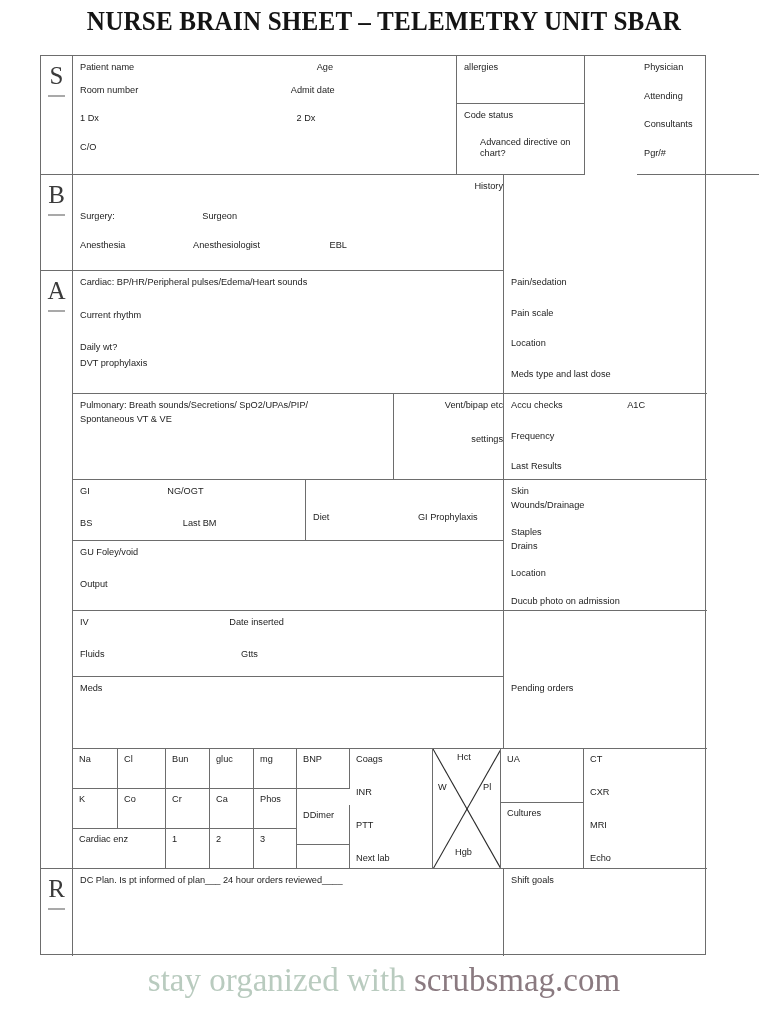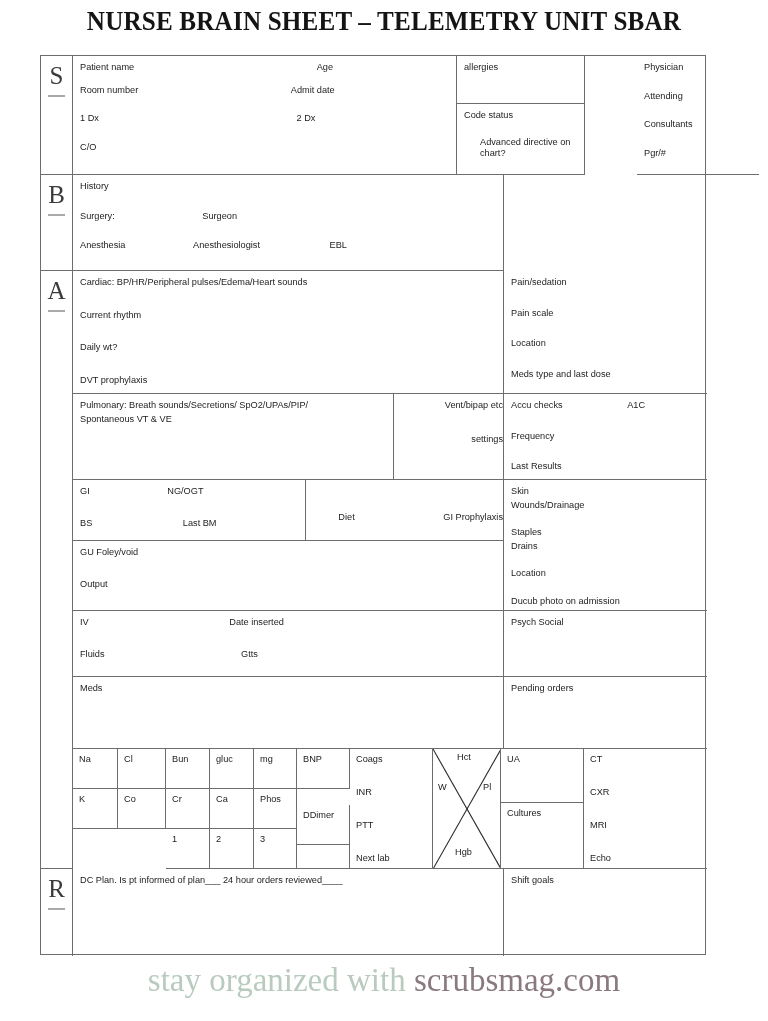--- a/index.html
+++ b/index.html
@@ -186,36 +186,36 @@
   </div>
 
   <div class="cell bb" style="left:555px; top:0; width:122px; height:119px;margin-left:41px;">
     <div class="ln" style="margin-bottom:17px;">Physician</div>
     <div class="ln" style="margin-bottom:17px;">Attending</div>
     <div class="ln" style="margin-bottom:17px;">Consultants</div>
     <div class="ln">Pgr/#</div>
   </div>
 
   <div class="cell br bb" style="left:32px; top:119px; width:431px; height:96px;">
-    <div class="ln" style="margin-bottom:18px;">History</div>
+    <div class="ln" style="margin-bottom:18px;text-align:right;">History</div>
     <div class="ln" style="margin-bottom:18px;">
       <span>Surgery:</span>
       <span class="c2" style="width:85px;"></span><span>Surgeon</span>
     </div>
     <div class="ln">
       <span>Anesthesia</span>
       <span class="c2" style="width:65px;"></span><span>Anesthesiologist</span>
       <span class="c2" style="width:67px;"></span><span>EBL</span>
     </div>
   </div>
 
   <div class="cell br bb" style="left:32px; top:215px; width:431px; height:123px;">
     <div class="ln" style="margin-bottom:21px;">Cardiac:  BP/HR/Peripheral pulses/Edema/Heart sounds</div>
     <div class="ln" style="margin-bottom:21px;">Current rhythm</div>
-    <div class="ln" style="margin-bottom:21px;">Daily wt?</div>
+    <div class="ln" style="margin-bottom:4px;">Daily wt?</div>
     <div class="ln">DVT prophylaxis</div>
   </div>
 
   <div class="cell bb" style="left:463px; top:215px; width:203px; height:123px;">
     <div class="ln" style="margin-bottom:19px;">Pain/sedation</div>
     <div class="ln" style="margin-bottom:19px;">Pain scale</div>
     <div class="ln" style="margin-bottom:19px;">Location</div>
     <div class="ln">Meds type and last dose</div>
   </div>
 
@@ -242,21 +242,21 @@
     <div class="ln" style="margin-bottom:20px;">
       <span>GI</span>
       <span class="c2" style="width:75px;"></span><span>NG/OGT</span>
     </div>
     <div class="ln">
       <span>BS</span>
       <span class="c2" style="width:88px;"></span><span>Last BM</span>
     </div>
   </div>
 
-  <div class="cell br bb" style="left:265px; top:424px; width:198px; height:61px; padding-top:32px;text-align:right;">
+  <div class="cell br bb" style="left:265px; top:424px; width:198px; height:61px; padding-top:32px;">
     <div class="ln">
       <span>Diet</span>
       <span class="c2" style="width:86px;"></span><span>GI Prophylaxis</span>
     </div>
   </div>
 
   <div class="cell bb" style="left:463px; top:424px; width:203px; height:131px;">
     <div class="ln tight">Skin</div>
     <div class="ln" style="margin-bottom:16px;">Wounds/Drainage</div>
     <div class="ln tight">Staples</div>
@@ -274,23 +274,20 @@
     <div class="ln" style="margin-bottom:20px;">
       <span>IV</span>
       <span class="c2" style="width:138px;"></span><span>Date inserted</span>
     </div>
     <div class="ln">
       <span>Fluids</span>
       <span class="c2" style="width:134px;"></span><span>Gtts</span>
     </div>
   </div>
 
-  <div class="cell bb" style="left:463px; top:555px; width:203px; height:66px;">
-    <div class="ln">Psych Social</div>
-  </div>
 
   <div class="cell br bb" style="left:32px; top:621px; width:431px; height:72px;">
     <div class="ln">Meds</div>
   </div>
 
   <div class="cell bb" style="left:463px; top:621px; width:203px; height:72px;">
     <div class="ln">Pending orders</div>
   </div>
 
   <div class="labcell br bb" style="left:32px;  top:693px; width:45px; height:40px;">Na</div>
@@ -300,20 +297,21 @@
   <div class="labcell br bb" style="left:213px; top:693px; width:43px; height:40px;">mg</div>
   <div class="labcell br bb" style="left:256px; top:693px; width:53px; height:40px;">BNP</div>
 
   <div class="labcell br bb" style="left:32px;  top:733px; width:45px; height:40px;">K</div>
   <div class="labcell br bb" style="left:77px;  top:733px; width:48px; height:40px;">Co</div>
   <div class="labcell br bb" style="left:125px; top:733px; width:44px; height:40px;">Cr</div>
   <div class="labcell br bb" style="left:169px; top:733px; width:44px; height:40px;">Ca</div>
   <div class="labcell br bb" style="left:213px; top:733px; width:43px; height:40px;">Phos</div>
   <div class="labcell br bb" style="left:256px; top:733px; width:53px; height:40px;margin-top:16px;">DDimer</div>
 
+  <div class="labcell br bb" style="left:32px;  top:773px; width:93px; height:40px;">Cardiac enz</div>
   <div class="labcell br bb" style="left:125px; top:773px; width:44px; height:40px;">1</div>
   <div class="labcell br bb" style="left:169px; top:773px; width:44px; height:40px;">2</div>
   <div class="labcell br bb" style="left:213px; top:773px; width:43px; height:40px;">3</div>
   <div class="labcell br bb" style="left:256px; top:773px; width:53px; height:40px;"></div>
 
   <div class="labcell br bb" style="left:309px; top:693px; width:83px; height:120px;">
     <div style="margin-bottom:22px;">Coags</div>
     <div style="margin-bottom:22px;">INR</div>
     <div style="margin-bottom:22px;">PTT</div>
     <div>Next lab</div>

